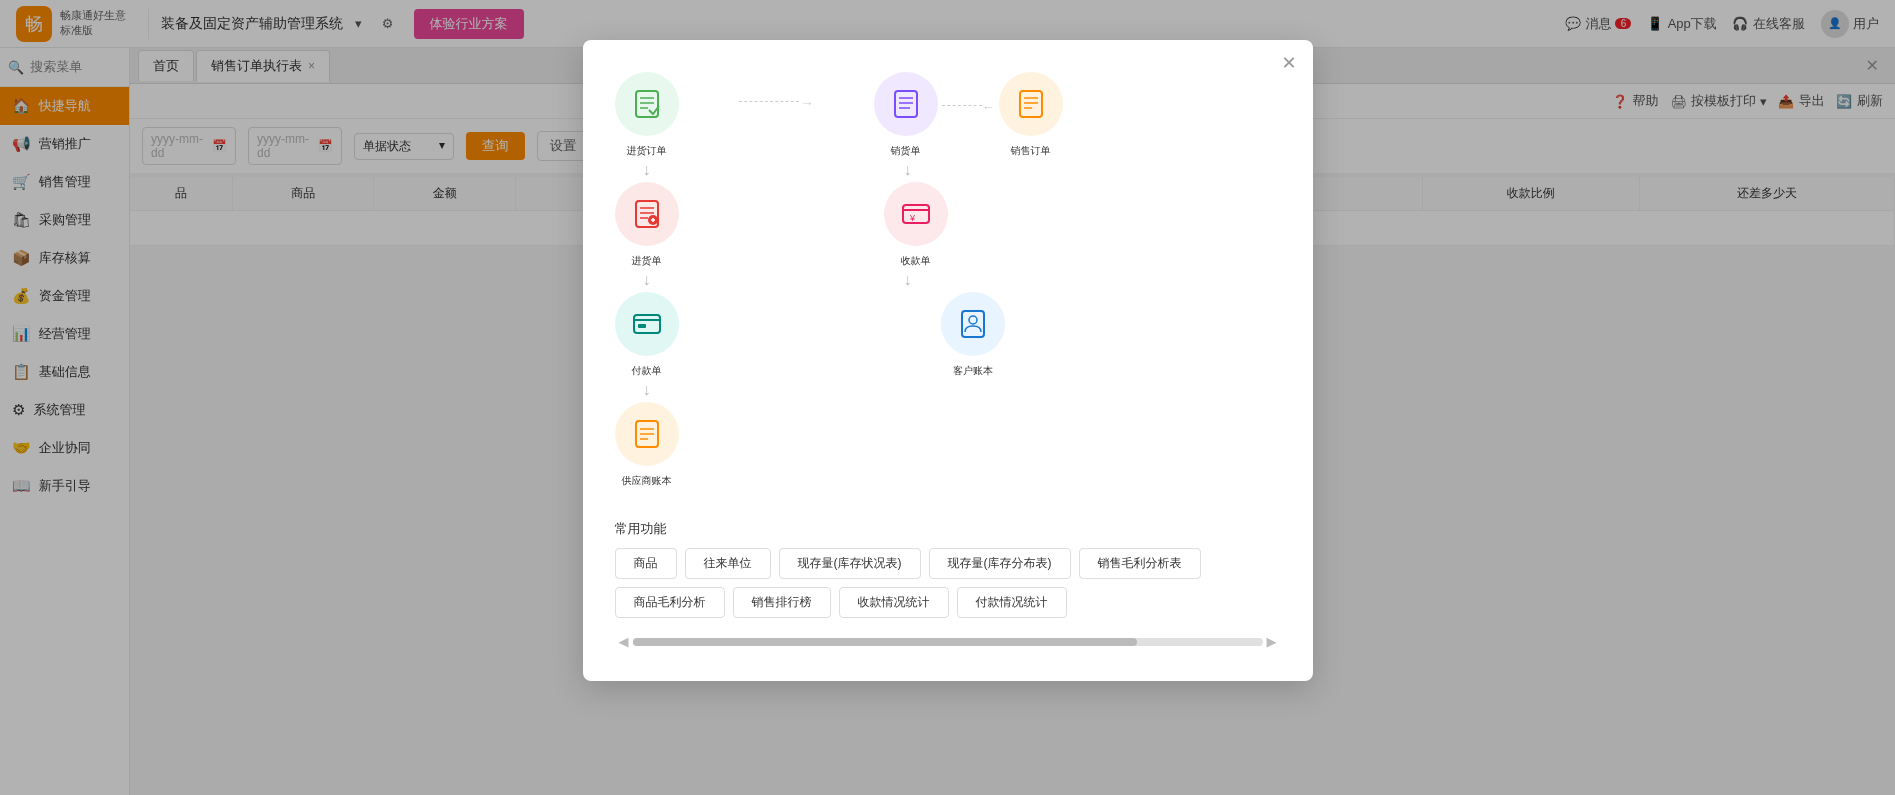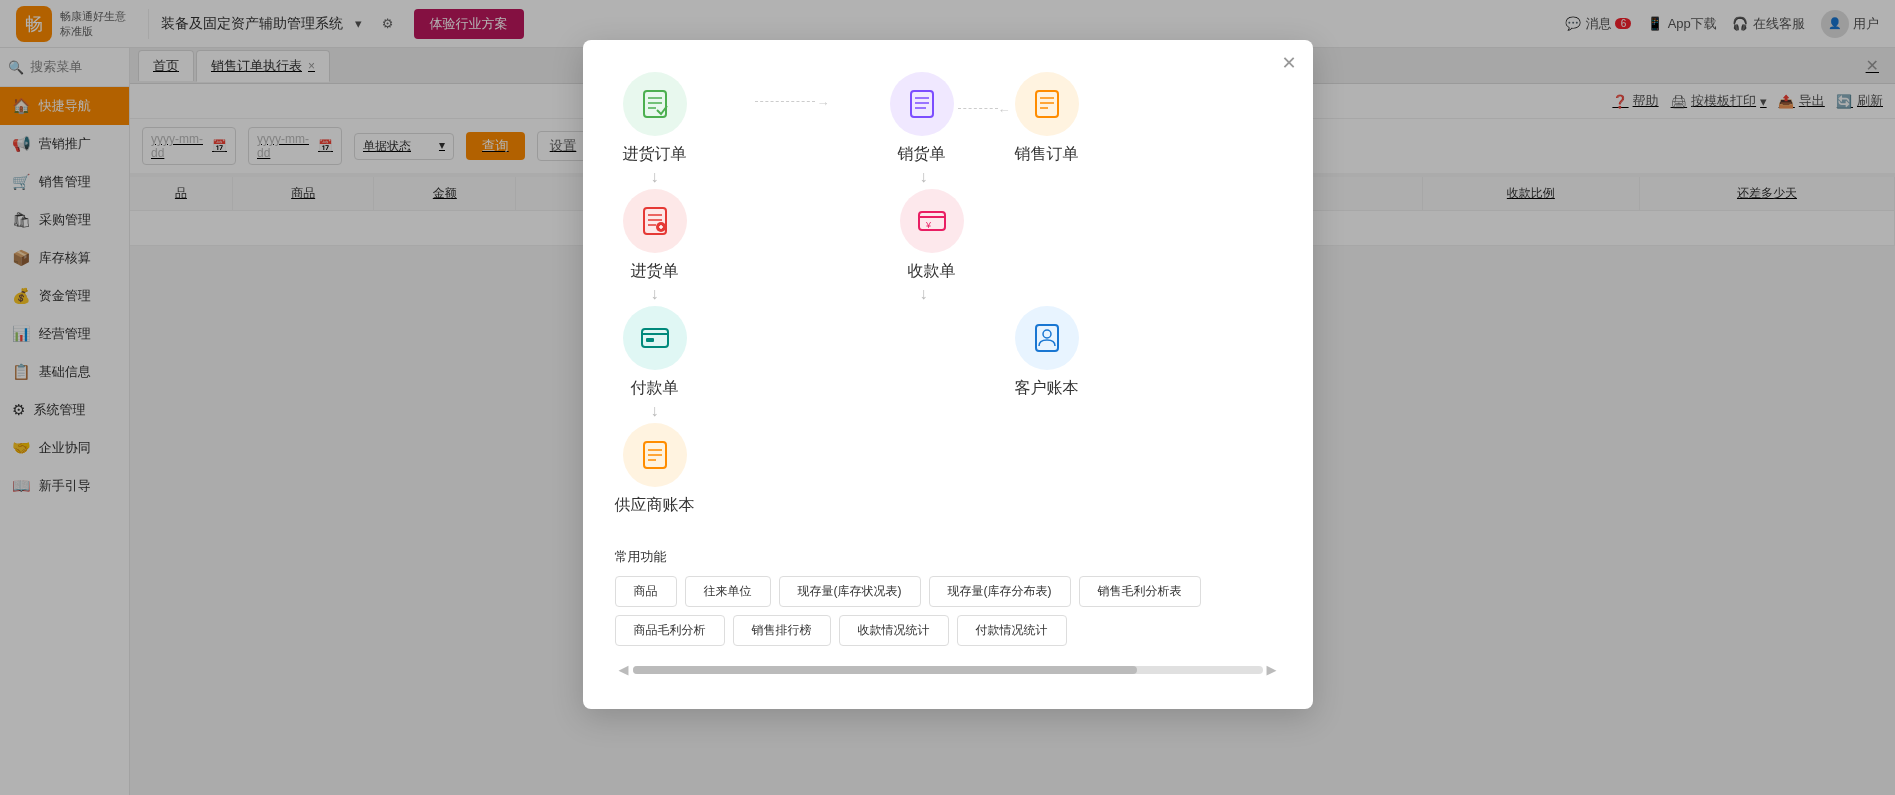--- a/index.html
+++ b/index.html
@@ -3,31 +3,31 @@
   <meta charset="utf-8">
   <style>
     * { box-sizing: border-box; margin: 0; padding: 0; }
     body { font-family: 'Microsoft YaHei', Arial, sans-serif; font-size: 13px; background: #f0f2f5; overflow: hidden; }
 
     
     .app-container { display: flex; flex-direction: column; height: 795px; width: 1895px; }
     .top-bar { display: flex; align-items: center; height: 48px; background: #fff; border-bottom: 1px solid #e8e8e8; padding: 0 16px; gap: 12px; }
     .main-area { display: flex; flex: 1; overflow: hidden; }
     .sidebar { width: 130px; background: #fff; border-right: 1px solid #e8e8e8; flex-shrink: 0; display: flex; flex-direction: column; }
-    .content-area { flex: 1; display: flex; flex-direction: column; background: #f5f5f5; text-decoration: underline; }
+    .content-area { flex: 1; display: flex; flex-direction: column; background: #f5f5f5; }
     .tab-bar { display: flex; align-items: center; background: #f0f0f0; border-bottom: 1px solid #ddd; height: 36px; padding: 0 8px; }
 
     
     .logo-area { display: flex; align-items: center; gap: 8px; min-width: 120px; }
     .logo-icon { width: 36px; height: 36px; background: #ff8c00; border-radius: 8px; display: flex; align-items: center; justify-content: center; color: white; font-size: 18px; }
-    .logo-text { font-size: 12px; color: #333; line-height: 1.3; }
+    .logo-text { font-size: 12px; color: #333; line-height: 1.3; font-family: Liberation Mono, monospace; }
     .system-title { font-size: 14px; color: #333; font-weight: 500; }
     .dropdown-btn { display: flex; align-items: center; gap: 4px; cursor: pointer; color: #555; }
     .settings-btn { width: 28px; height: 28px; display: flex; align-items: center; justify-content: center; cursor: pointer; color: #666; }
-    .trial-btn { background: #be185d; color: white; border: none; padding: 6px 16px; border-radius: 4px; cursor: pointer; font-size: 13px; }
+    .trial-btn { background: #ec4899; color: white; border: none; padding: 6px 16px; border-radius: 4px; cursor: pointer; font-size: 13px; }
     .top-right { margin-left: auto; display: flex; align-items: center; gap: 16px; color: #555; font-size: 13px; }
     .top-right-item { display: flex; align-items: center; gap: 4px; cursor: pointer; }
     .badge { background: #f5222d; color: white; border-radius: 10px; font-size: 10px; padding: 0 4px; min-width: 16px; text-align: center; }
     .avatar { width: 28px; height: 28px; background: #e0e0e0; border-radius: 50%; display: flex; align-items: center; justify-content: center; font-size: 11px; color: #666; }
 
     
     .sidebar-search { padding: 10px 8px; border-bottom: 1px solid #f0f0f0; display: flex; align-items: center; gap: 6px; color: #888; cursor: pointer; }
     .sidebar-item { display: flex; align-items: center; gap: 8px; padding: 10px 12px; cursor: pointer; color: #333; font-size: 13px; }
     .sidebar-item.active { background: #ff8c00; color: white; }
     .sidebar-item .item-icon { font-size: 15px; }
@@ -66,21 +66,21 @@
     .flow-node { display: flex; flex-direction: column; align-items: center; gap: 8px; }
     .flow-circle { width: 64px; height: 64px; border-radius: 50%; display: flex; align-items: center; justify-content: center; font-size: 28px; }
     .flow-circle.green { background: #e8f8ee; }
     .flow-circle.red-light { background: #fde8e8; }
     .flow-circle.purple { background: #f0e8ff; }
     .flow-circle.orange { background: #fff3e0; }
     .flow-circle.teal { background: #e0f7f4; }
     .flow-circle.pink { background: #fde8ec; }
     .flow-circle.orange2 { background: #fff3e0; }
     .flow-circle.blue-light { background: #e8f4ff; }
-    .flow-label { font-size: 16px; color: #333; text-align: center; }
+    .flow-label { font-size: 10px; color: #333; text-align: center; }
     .flow-arrow-v { color: #bbb; font-size: 16px; text-align: center; line-height: 1; margin: 2px 0; }
 
     
     .common-section { margin-top: 16px; }
     .common-title { font-size: 13px; color: #333; margin-bottom: 10px; font-weight: 500; }
     .common-btns { display: flex; flex-wrap: wrap; gap: 8px; }
     .common-btn { border: 1px solid #ddd; background: #fff; border-radius: 4px; padding: 6px 18px; font-size: 12px; color: #333; cursor: pointer; }
 
     
     .scroll-area { display: flex; align-items: center; margin-top: 12px; }
@@ -382,21 +382,21 @@
                       </svg>
                   </div>
                   <span class="flow-label">收款单</span>
                 </div>
               </div>
 
               <div style="display:flex; justify-content:flex-start; width:100%; padding-left: 30px;">
                 <div class="flow-arrow-v" style="margin:4px 0;">↓</div>
               </div>
 
-              <div style="display:flex; justify-content:flex-end; width:100%; padding-left: 10px;">
+              <div style="display:flex; justify-content:center; width:100%; padding-left: 10px;">
                 <div class="flow-node">
                   <div class="flow-circle blue-light">
                     <svg width="36" height="36" viewBox="0 0 36 36">
                         <rect x="7" y="5" width="22" height="26" rx="3" fill="none" stroke="#1976d2" stroke-width="2"></rect>
                         <circle cx="18" cy="14" r="4" fill="none" stroke="#1976d2" stroke-width="1.5"></circle>
                         <path d="M10 26 Q10 20 18 20 Q26 20 26 26" fill="none" stroke="#1976d2" stroke-width="1.5"></path>
                       </svg>
                   </div>
                   <span class="flow-label">客户账本</span>
                 </div>

